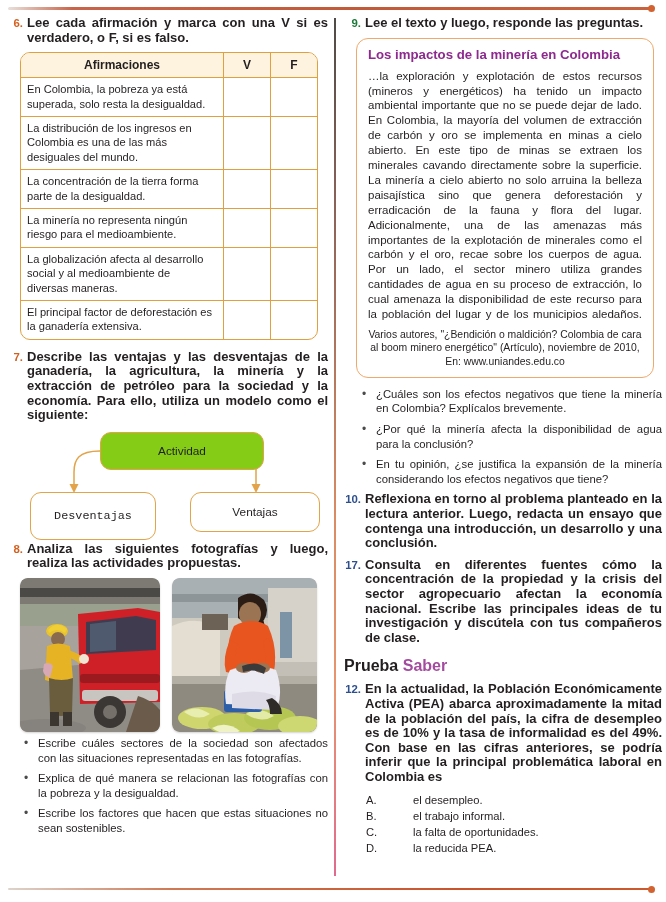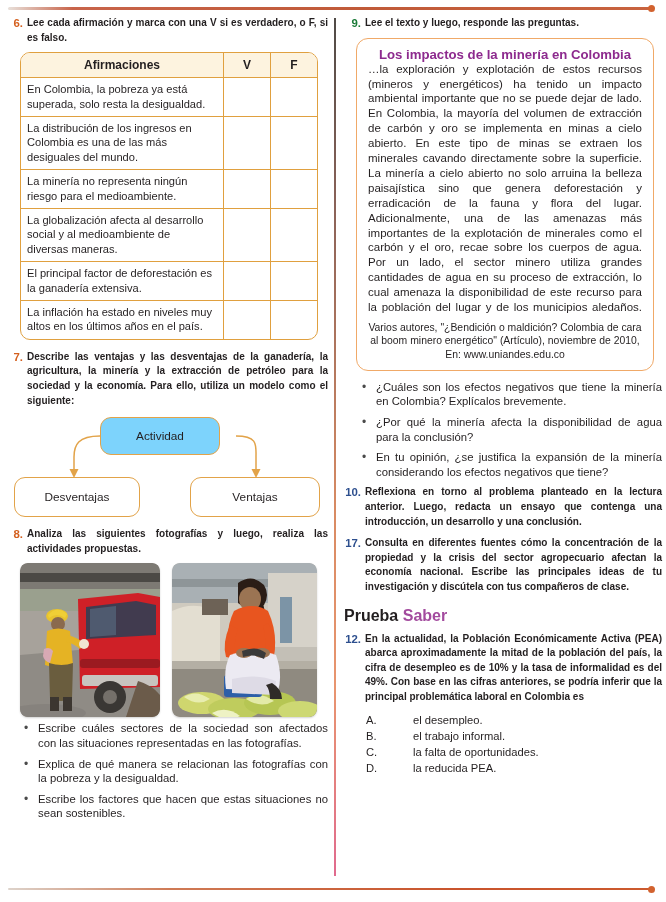--- a/index.html
+++ b/index.html
@@ -92,21 +92,21 @@
     padding-right: 4px;
     min-width: 17px;
     text-align: right;
     white-space: nowrap;
   }
   .num-orange { color: #d4601f; }
   .num-green  { color: #1a7a37; }
   .num-blue   { color: #2d4f8e; }
   .item-body {
     flex: 1 1 auto;
-    font-size: 10px;
+    font-size: 13px;
     line-height: 14.6px;
     text-align: justify;
     font-weight: bold;
     color: #231f20;
   }
 
   
   .table-wrap {
     margin: 6px 0 0 14px;
     width: 296px;
@@ -158,24 +158,24 @@
     border-radius: 11px;
     display: flex;
     align-items: center;
     justify-content: center;
     font-size: 11.8px;
     color: #231f20;
     background: #ffffff;
   }
   .dbox.top {
     left: 94px; top: 2px;
-    width: 120px; height: 38px;
-    background: #7dd3fc;
-  }
-  .dbox.left  { left: 8px;  top: 62px; width: 126px; height: 40px; }
+    width: 164px; height: 38px;
+    background: #84cc16;
+  }
+  .dbox.left  { left: 24px;  top: 62px; width: 126px; height: 48px; font-family: Liberation Mono, monospace; }
   .dbox.right { left: 184px; top: 62px; width: 130px; height: 40px; }
   .diagram svg { position: absolute; left: 0; top: 0; }
 
   
   .photos {
     display: flex;
     gap: 12px;
     margin: 6px 0 4px 14px;
   }
   .photo {
@@ -210,24 +210,24 @@
   .reading-box {
     margin: 6px 0 0 12px;
     width: 298px;
     box-sizing: border-box;
     border: 1.6px solid #f0a968;
     border-radius: 12px;
     padding: 8px 11px 9px 11px;
     background: #ffffff;
   }
   .reading-title {
-    text-align: center;
     font-size: 13.2px;
     font-weight: bold;
     color: #8d2a8e;
+    margin-bottom: 7px;
   }
   .reading-body {
     font-size: 11.5px;
     line-height: 14.9px;
     text-align: justify;
     text-align-last: justify;
     color: #231f20;
   }
   .reading-source {
     margin-top: 6px;
@@ -289,36 +289,36 @@
             <td>En Colombia, la pobreza ya está superada, solo resta la desigualdad.</td>
             <td class="c-vf"></td>
             <td class="c-vf"></td>
           </tr>
           <tr>
             <td>La distribución de los ingresos en Colombia es una de las más desiguales del mundo.</td>
             <td class="c-vf"></td>
             <td class="c-vf"></td>
           </tr>
           <tr>
+            <td>La concentración de la tierra forma parte de la desigualdad.</td>
+            <td class="c-vf"></td>
+            <td class="c-vf"></td>
+          </tr>
+          <tr>
             <td>La minería no representa ningún riesgo para el medioambiente.</td>
             <td class="c-vf"></td>
             <td class="c-vf"></td>
           </tr>
           <tr>
             <td>La globalización afecta al desarrollo social y al medioambiente de diversas maneras.</td>
             <td class="c-vf"></td>
             <td class="c-vf"></td>
           </tr>
           <tr>
             <td>El principal factor de deforestación es la ganadería extensiva.</td>
-            <td class="c-vf"></td>
-            <td class="c-vf"></td>
-          </tr>
-          <tr>
-            <td>La inflación ha estado en niveles muy altos en los últimos años en el país.</td>
             <td class="c-vf"></td>
             <td class="c-vf"></td>
           </tr>
         </tbody>
       </table>
     </div>
 
     <div class="item" style="margin-top:10px;">
       <div class="item-num num-orange">7.</div>
       <div class="item-body">Describe las ventajas y las desventajas de la ganadería, la agricultura, la minería y la extracción de petróleo para la sociedad y la economía. Para ello, utiliza un modelo como el siguiente:</div>

